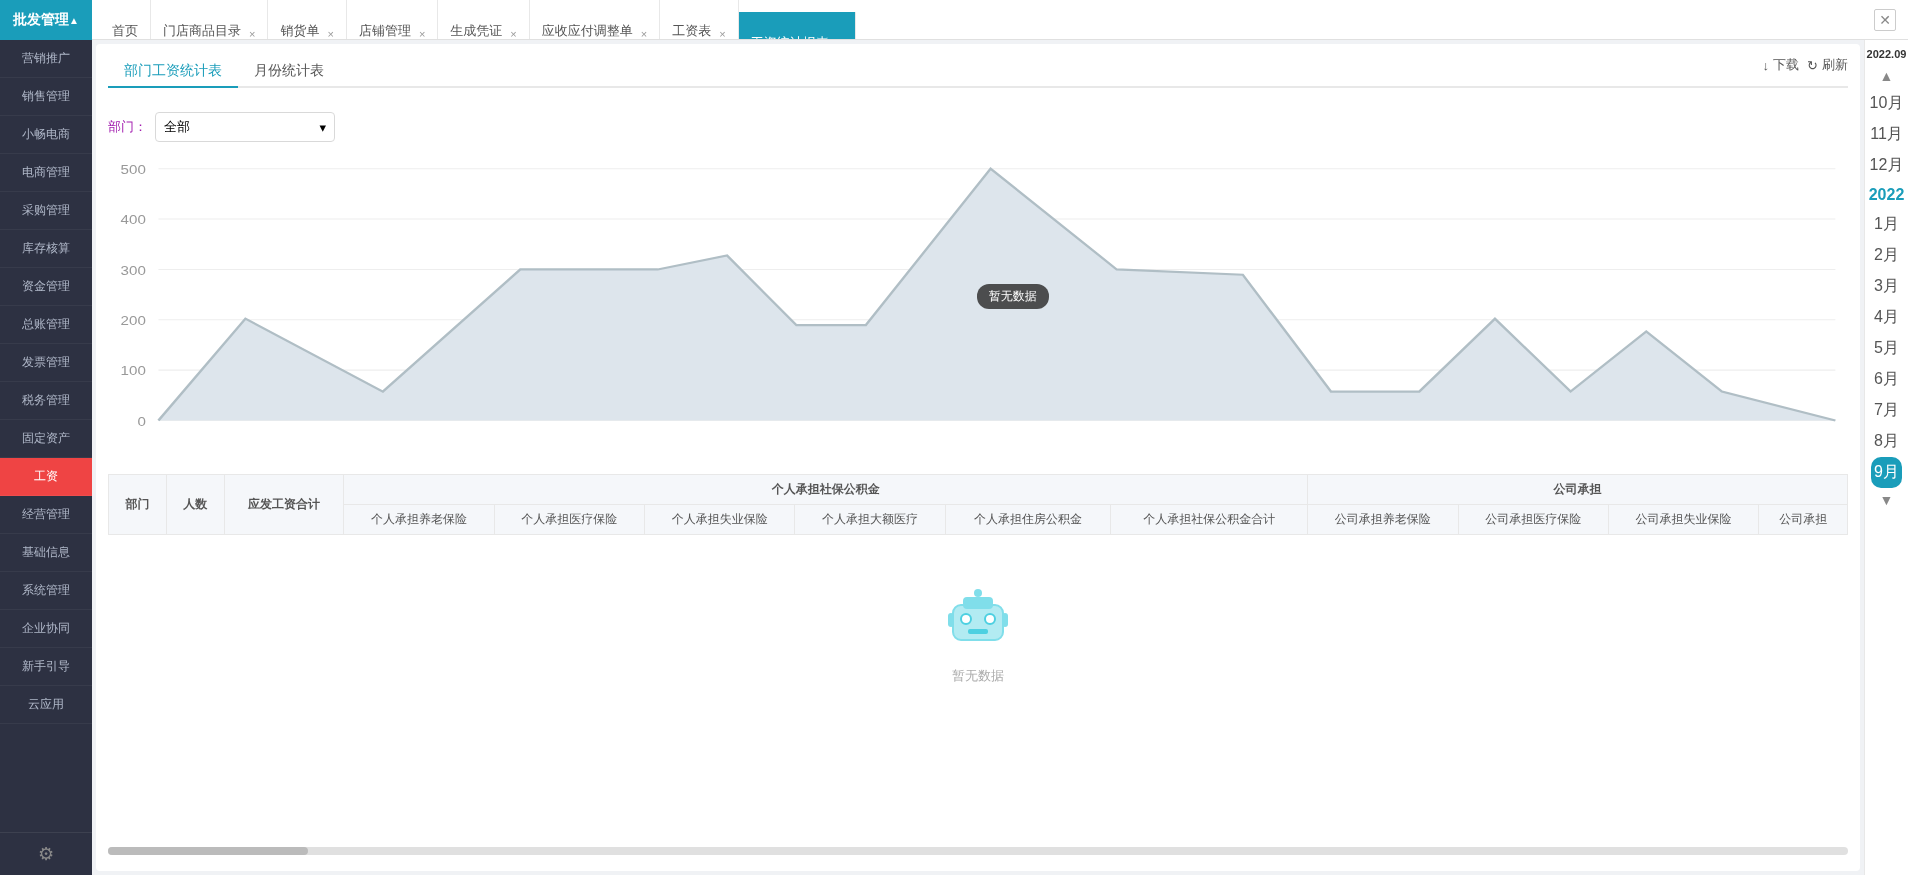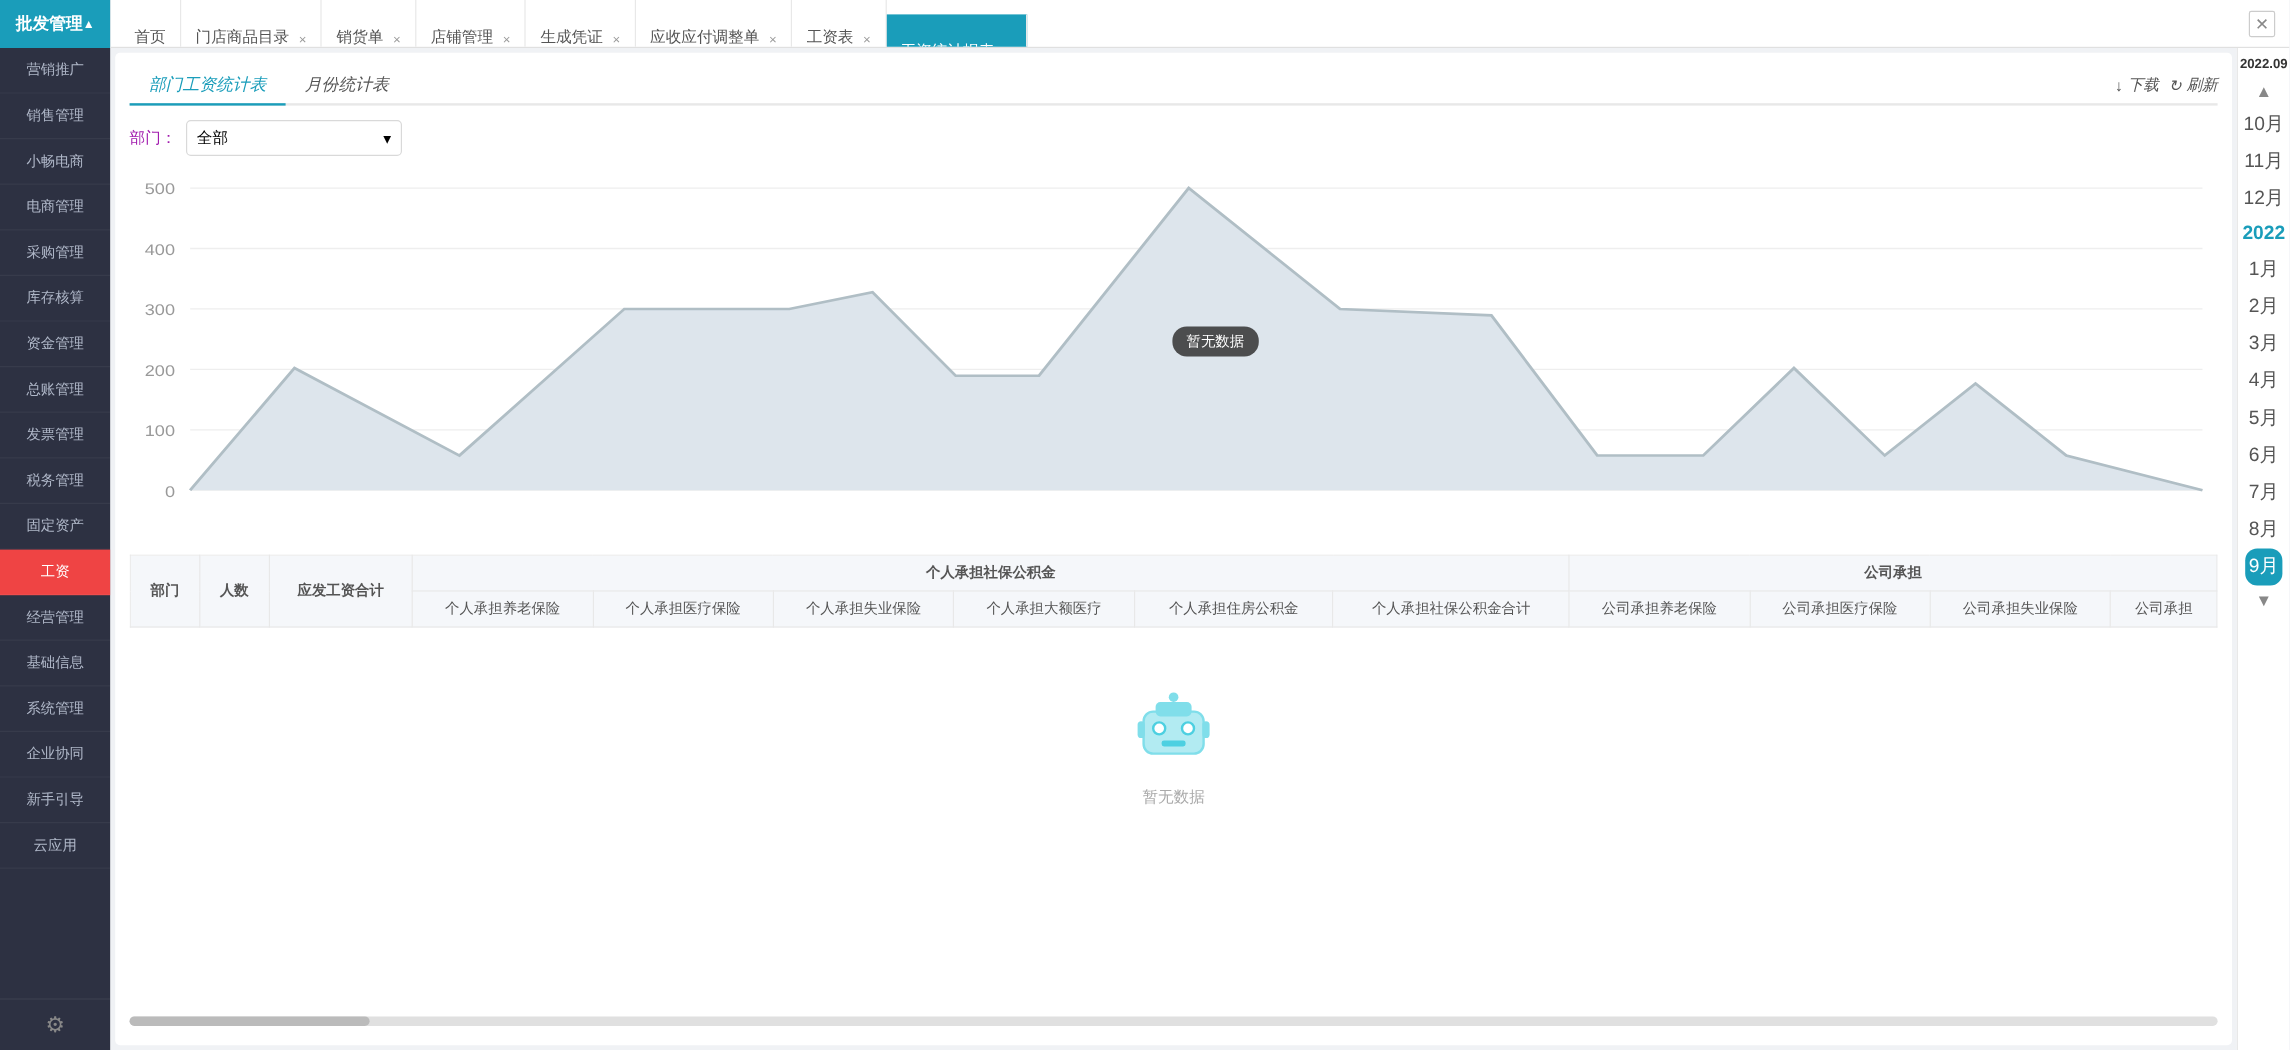--- a/index.html
+++ b/index.html
@@ -118,24 +118,23 @@
       background: #fff;
       margin: 4px;
       border-radius: 4px;
       display: flex;
       flex-direction: column;
     }
 
     
     .sub-tabs {
       display: flex;
-      align-items: center;
+      align-items: flex-start;
       border-bottom: 2px solid #e8e8e8;
-      margin-bottom: 12px;
-      font-style: italic;
+      margin-bottom: 24px;
     }
     .sub-tab {
       padding: 6px 16px;
       cursor: pointer;
       font-size: 14px;
       color: #555;
       border-bottom: 2px solid transparent;
       margin-bottom: -2px;
     }
     .sub-tab.active { color: #1a9dba; border-bottom-color: #1a9dba; }

